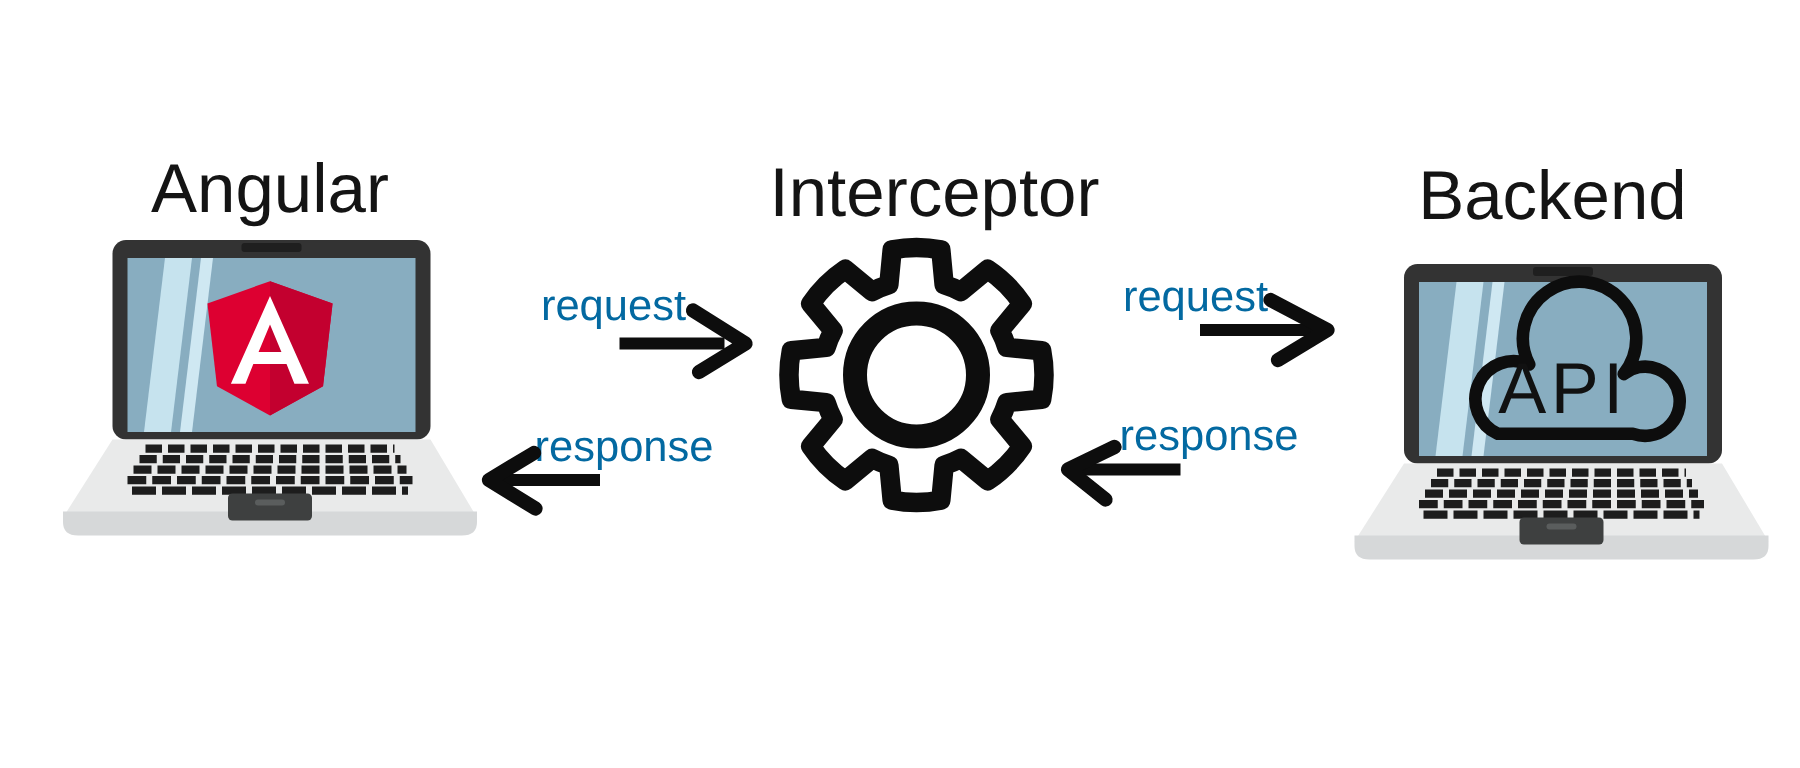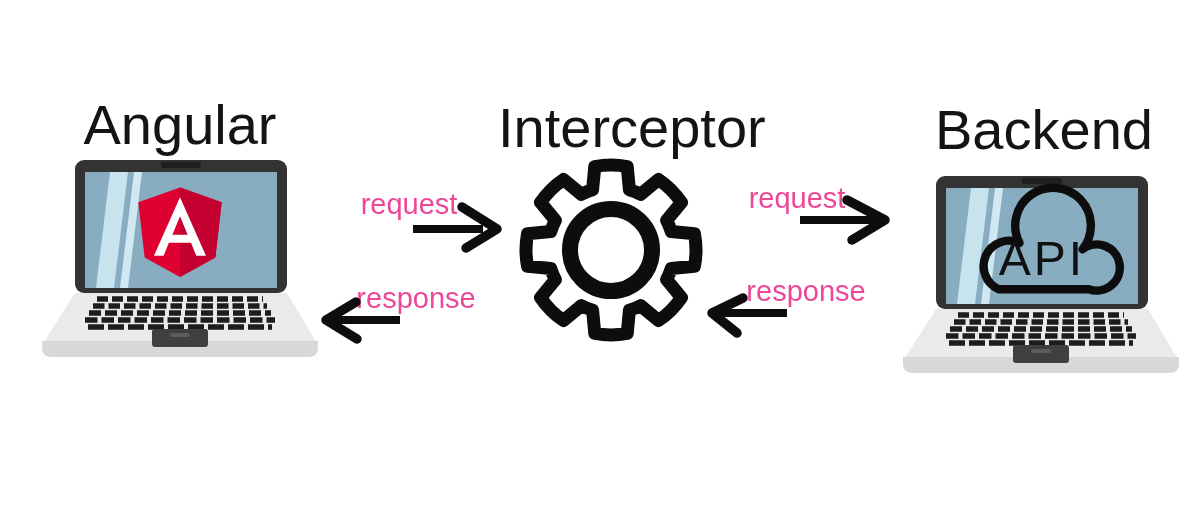--- a/index.html
+++ b/index.html
@@ -2,26 +2,26 @@
 <html><head>
 <meta charset="utf-8">
 <style>
   html,body{margin:0;padding:0;background:#ffffff;}
   #canvas{
     position:relative;width:1200px;height:512px;background:#ffffff;overflow:hidden;
     font-family:"Liberation Sans", sans-serif;color:#141414;
   }
   .abs{position:absolute;}
   .node-title{
-    font-size:56px;line-height:52px;font-weight:400;text-align:center;
+    font-size:46px;line-height:52px;font-weight:400;text-align:center;
     color:#141414;white-space:nowrap;letter-spacing:0px;
   }
   .flow-label{
     font-size:29px;line-height:34px;font-weight:400;text-align:center;
-    color:#ec4899;white-space:nowrap;
+    color:#0369a1;white-space:nowrap;
   }
   svg{display:block;}
 </style>
 </head>
 <body>
 
 <div id="canvas">
 
   <div class="abs node-title" style="left:80px;top:99px;width:200px;">Angular</div>
 

